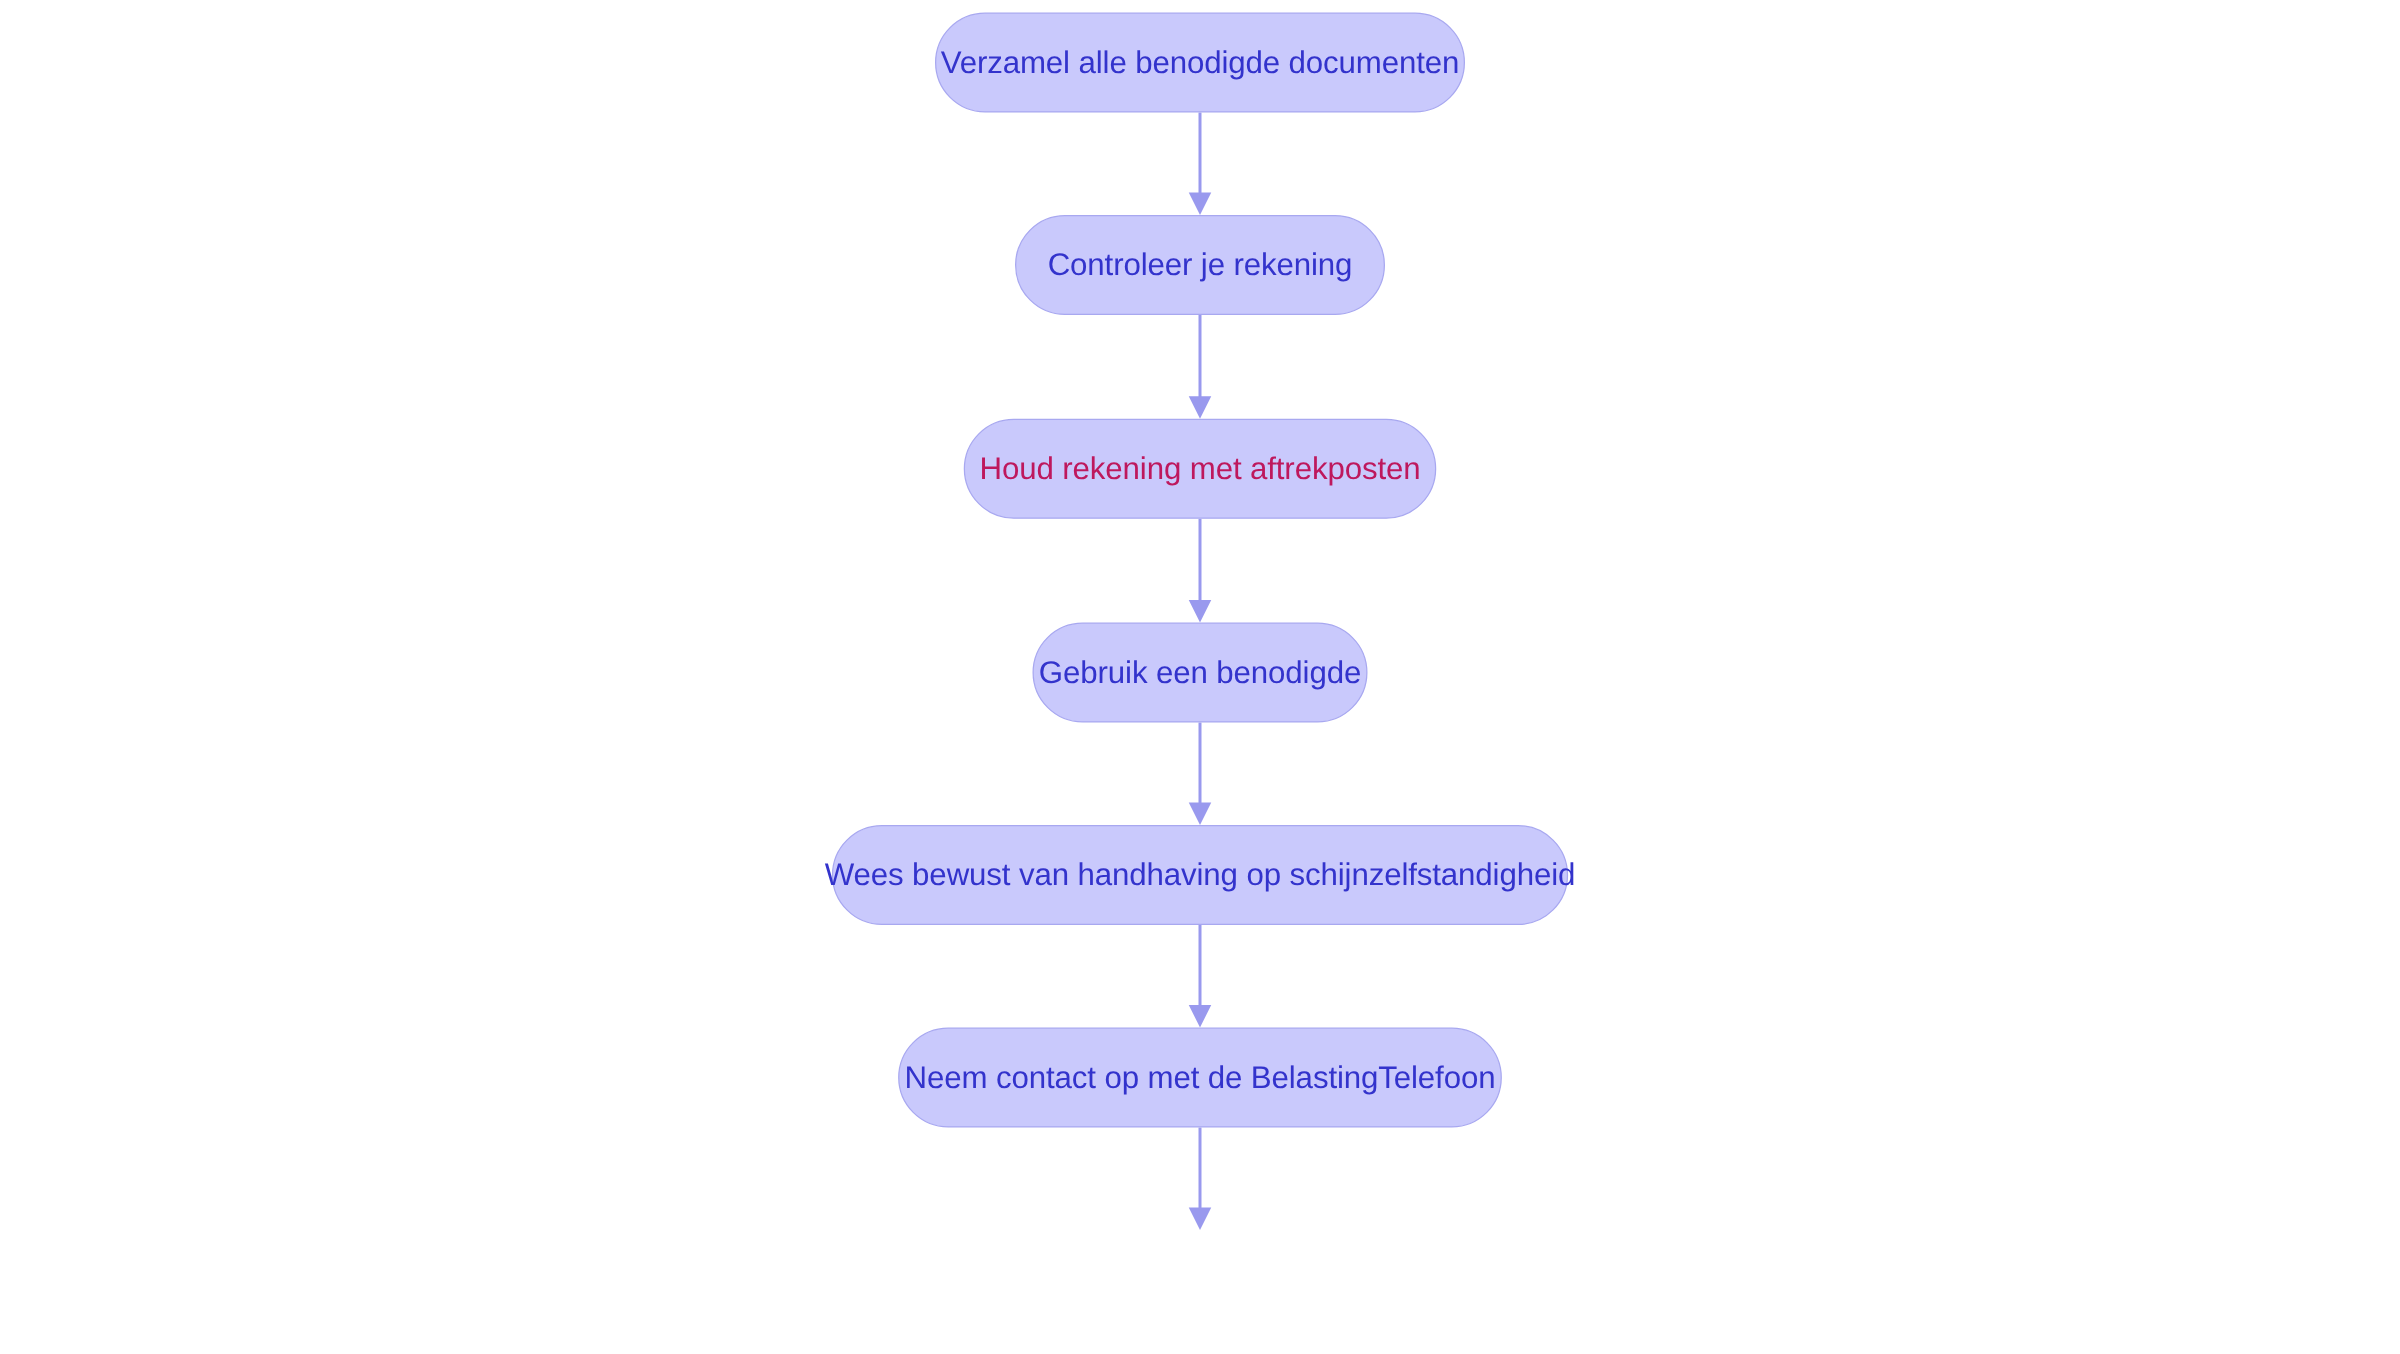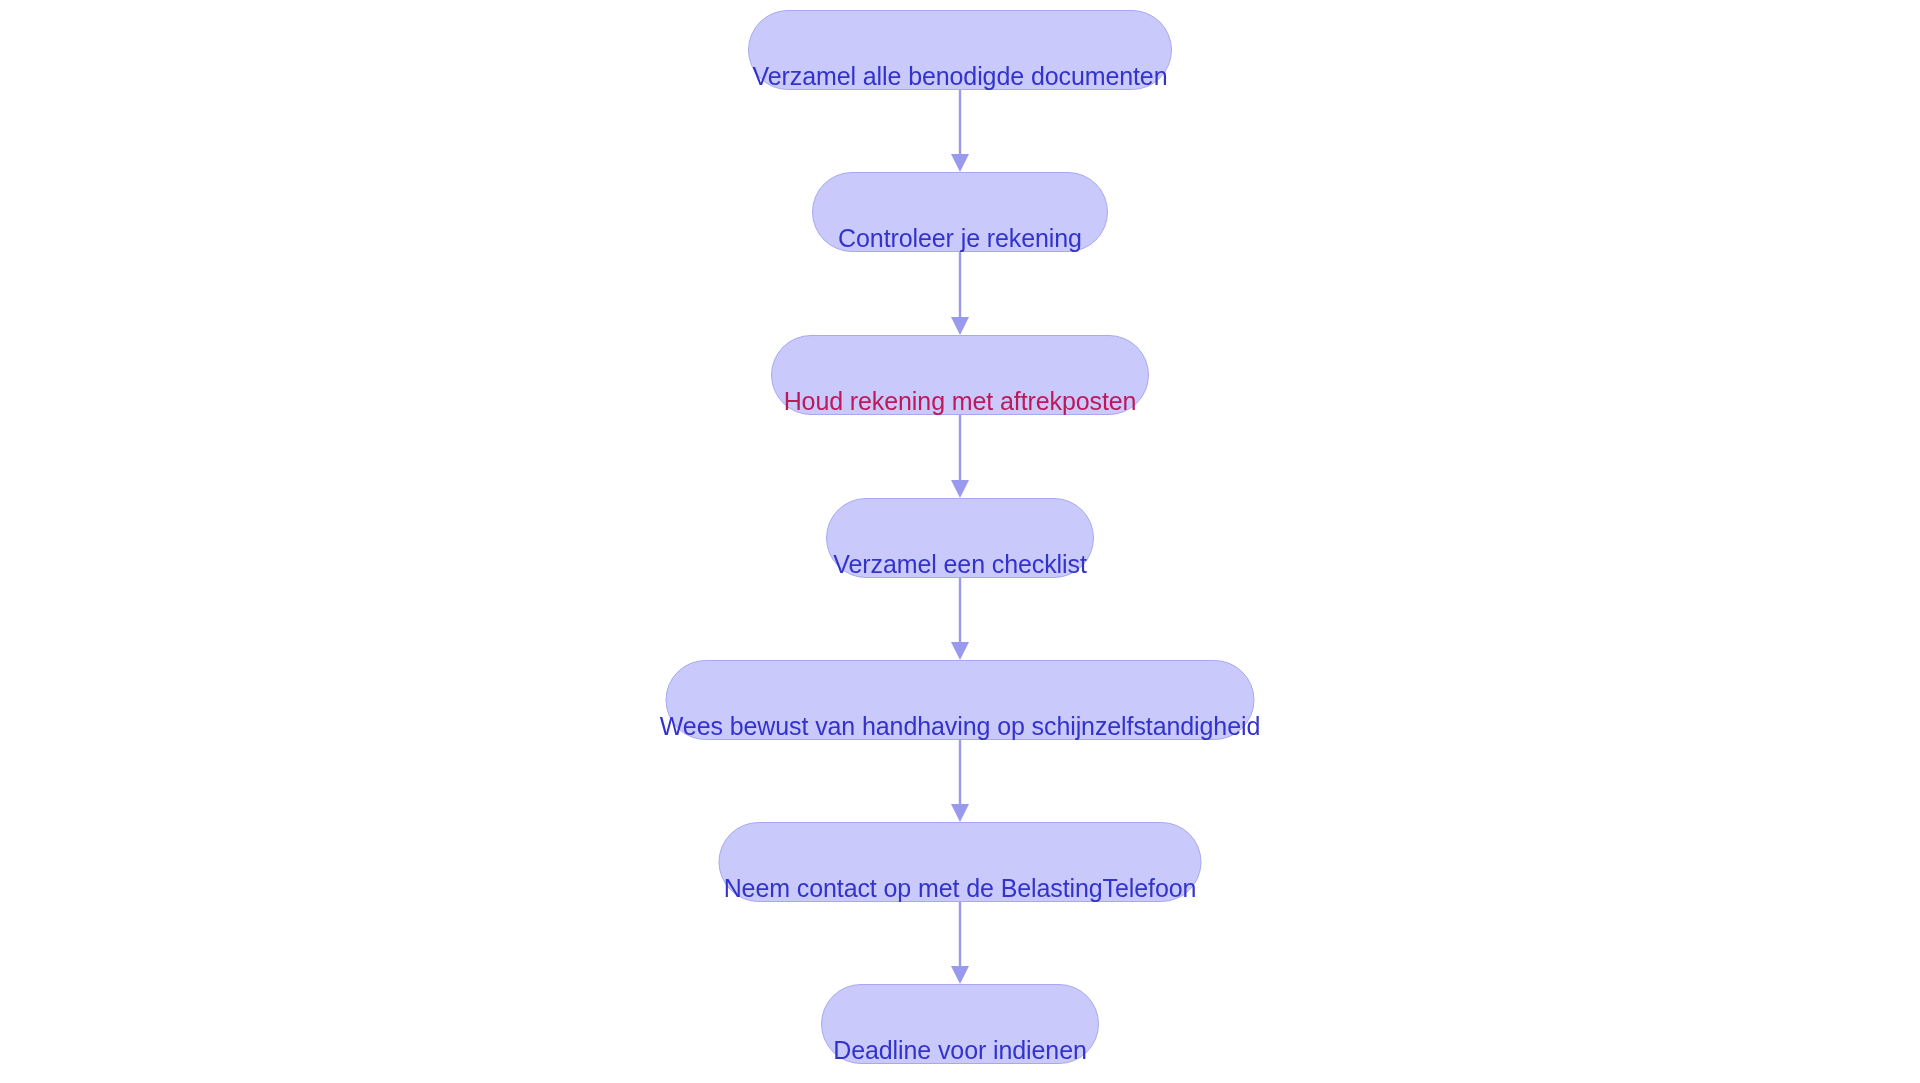--- a/index.html
+++ b/index.html
@@ -23,21 +23,21 @@
   }
 
   
   .flow-node {
     position: absolute;
     left: 50%;
     transform: translateX(-50%);
     height: 80px;
     box-sizing: border-box;
     display: flex;
-    align-items: flex-end;
+    align-items: center;
     justify-content: center;
     background: #c9c9fc;
     border: 1.4px solid #a8a8f0;
     border-radius: 40px;
     padding: 0 26px;
     white-space: nowrap;
   }
 
   .flow-node-label {
     color: #3333cc;
@@ -105,24 +105,21 @@
     <div class="flow-node" style="top: 10px; width: 424px; height: 80px; background: rgb(201, 201, 252); border-color: rgb(168, 168, 240); border-radius: 40px;">
       <span class="flow-node-label" style="color: rgb(51, 51, 204);">Verzamel alle benodigde documenten</span>
     </div>
     <div class="flow-node" style="top: 172px; width: 296px; height: 80px; background: rgb(201, 201, 252); border-color: rgb(168, 168, 240); border-radius: 40px;">
       <span class="flow-node-label" style="color: rgb(51, 51, 204);">Controleer je rekening</span>
     </div>
     <div class="flow-node" style="top: 335px; width: 378px; height: 80px; background: rgb(201, 201, 252); border-color: rgb(168, 168, 240); border-radius: 40px;">
       <span class="flow-node-label" style="color: #be185d;">Houd rekening met aftrekposten</span>
     </div>
     <div class="flow-node" style="top: 498px; width: 268px; height: 80px; background: rgb(201, 201, 252); border-color: rgb(168, 168, 240); border-radius: 40px;">
-      <span class="flow-node-label" style="color: rgb(51, 51, 204);">Verzamel een checklist</span>
+      <span class="flow-node-label" style="color: rgb(51, 51, 204);">Gebruik een benodigde</span>
     </div>
     <div class="flow-node" style="top: 822px; width: 483px; height: 80px; background: rgb(201, 201, 252); border-color: rgb(168, 168, 240); border-radius: 40px;">
       <span class="flow-node-label" style="color: rgb(51, 51, 204);">Neem contact op met de BelastingTelefoon</span>
     </div>
     <div class="flow-node" style="top: 660px; width: 589px; height: 80px; background: rgb(201, 201, 252); border-color: rgb(168, 168, 240); border-radius: 40px;">
       <span class="flow-node-label" style="color: rgb(51, 51, 204);">Wees bewust van handhaving op schijnzelfstandigheid</span>
     </div>
-    <div class="flow-node" style="top: 984px; width: 278px; height: 80px; background: rgb(201, 201, 252); border-color: rgb(168, 168, 240); border-radius: 40px;">
-      <span class="flow-node-label" style="color: rgb(51, 51, 204);">Deadline voor indienen</span>
-    </div>
   </div>
 
 </body></html>

